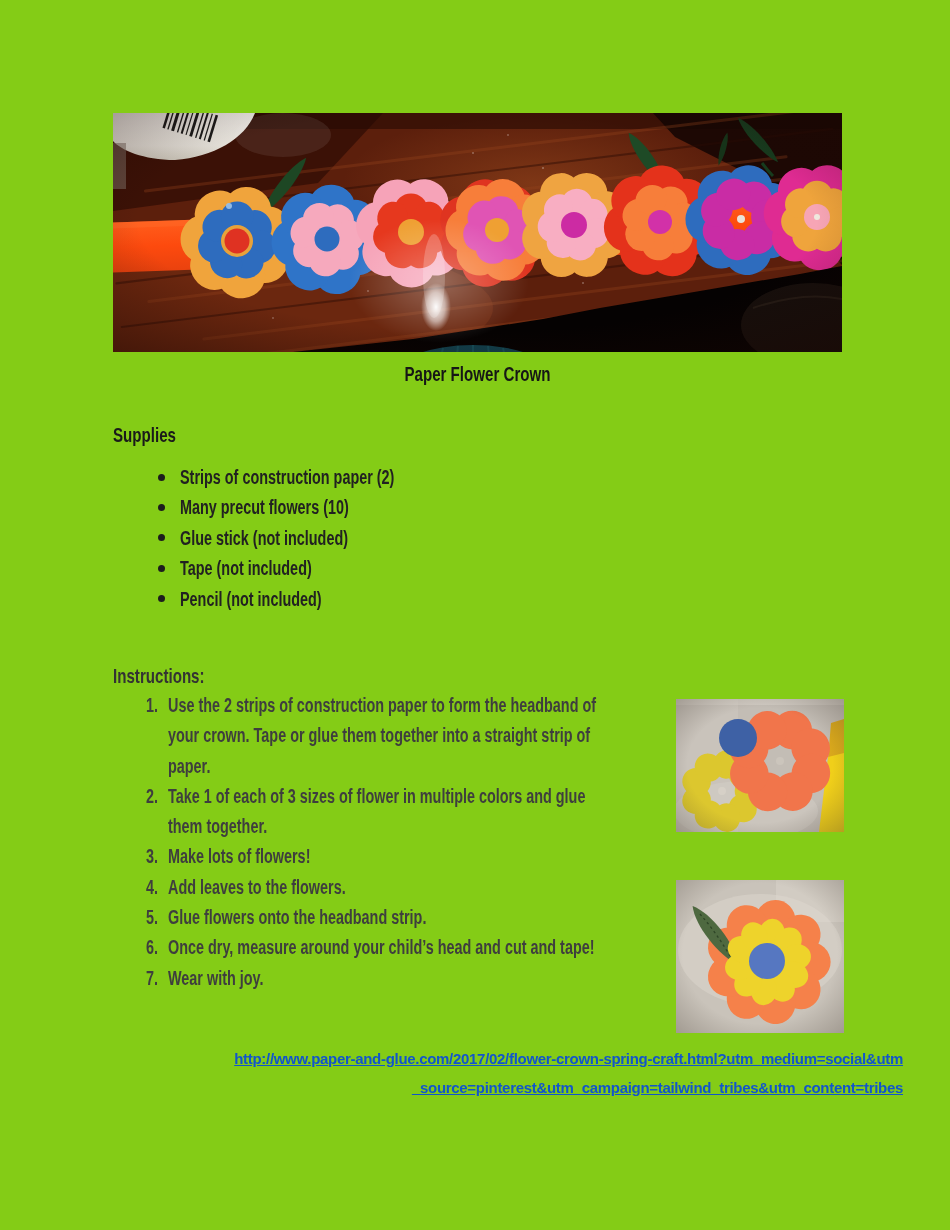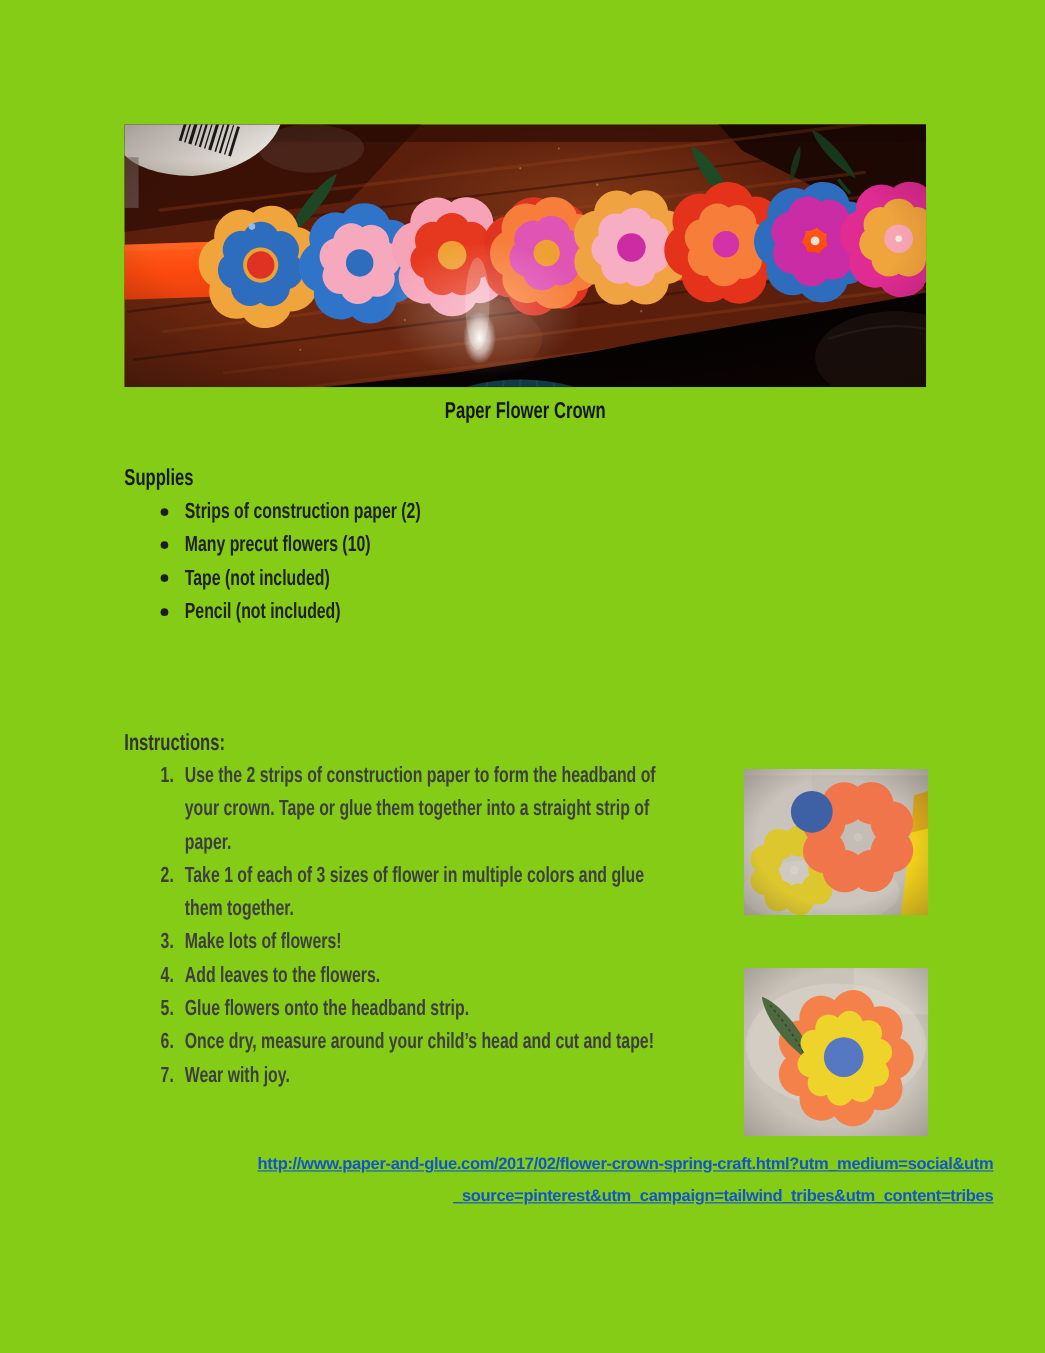--- a/index.html
+++ b/index.html
@@ -19,21 +19,21 @@
     font-size:21px;font-weight:700;color:#161616;text-align:center;line-height:24px;
     transform:scaleX(.72);transform-origin:50% 0;white-space:nowrap;
   }
   .heading{
     position:absolute;left:113px;margin:0;font-size:21px;font-weight:700;color:#222222;
     line-height:24px;transform:scaleX(.72);transform-origin:0 0;white-space:nowrap;
   }
   .supplies-h{top:423px;color:#1a1a1a;}
   .instr-h{top:664px;color:#333333;}
 
-  ul.supplies{position:absolute;left:113px;top:450px;width:520px;margin:0;padding:0;list-style:none;}
+  ul.supplies{position:absolute;left:113px;top:450px;width:520px;margin:12px;padding:0;list-style:none;}
   ul.supplies li{position:relative;height:30.4px;line-height:30.4px;padding-left:55px;}
   .dot{position:absolute;left:33px;top:50%;margin-top:-3.5px;width:7px;height:7px;border-radius:50%;background:#1d1d1d;}
   .ctext{
     display:inline-block;font-size:20px;font-weight:700;color:#212121;white-space:nowrap;
     transform:scaleX(.72);transform-origin:0 0;
   }
 
   ol.instructions{position:absolute;left:113px;top:690px;width:600px;margin:0;padding:0;list-style:none;}
   ol.instructions li{position:relative;padding-left:55px;}
   .num{
@@ -285,20 +285,21 @@
       <rect x="0" y="0" width="729" height="239" fill="url(#vigM)"></rect>
     </svg>
   </figure>
 
   <h1 class="title">Paper Flower Crown</h1>
 
   <h2 class="heading supplies-h">Supplies</h2>
   <ul class="supplies">
     <li><span class="dot"></span><span class="ctext">Strips of construction paper (2)</span></li>
     <li><span class="dot"></span><span class="ctext">Many precut flowers (10)</span></li>
+    <li><span class="dot"></span><span class="ctext">Glue stick (not included)</span></li>
     <li><span class="dot"></span><span class="ctext">Tape (not included)</span></li>
     <li><span class="dot"></span><span class="ctext">Pencil (not included)</span></li>
   </ul>
 
   <h2 class="heading instr-h">Instructions:</h2>
   <ol class="instructions">
     <li><span class="num">1.</span><span class="itext">Use the 2 strips of construction paper to form the headband of
 your crown. Tape or glue them together into a straight strip of
 paper.</span></li>
     <li><span class="num">2.</span><span class="itext">Take 1 of each of 3 sizes of flower in multiple colors and glue

